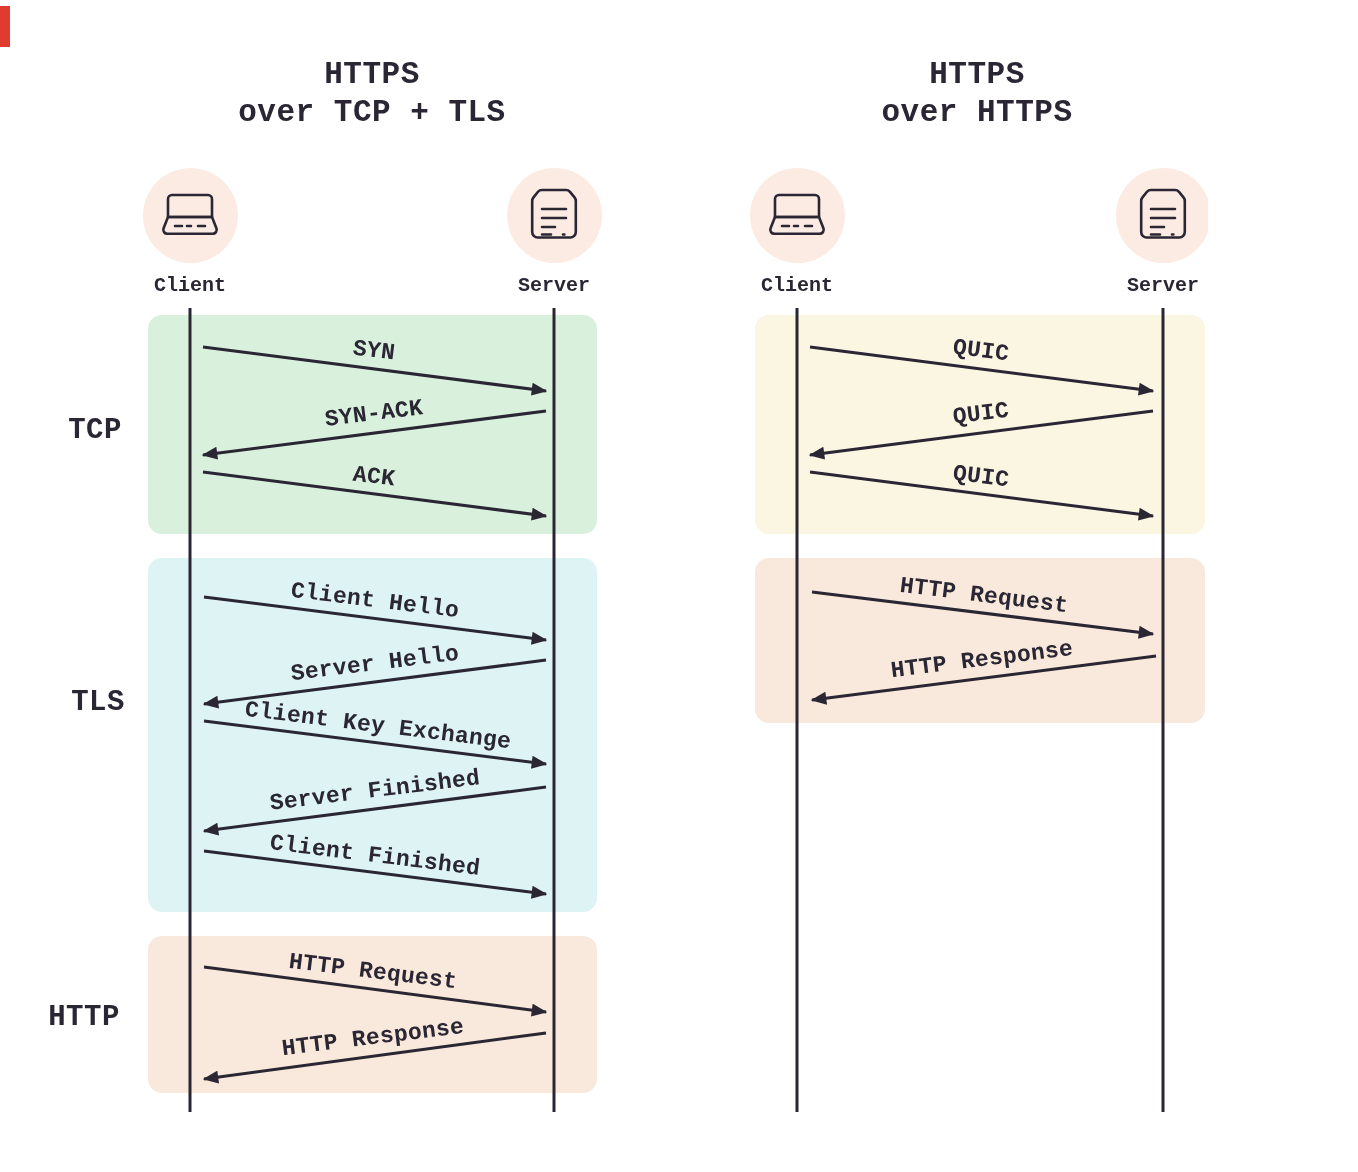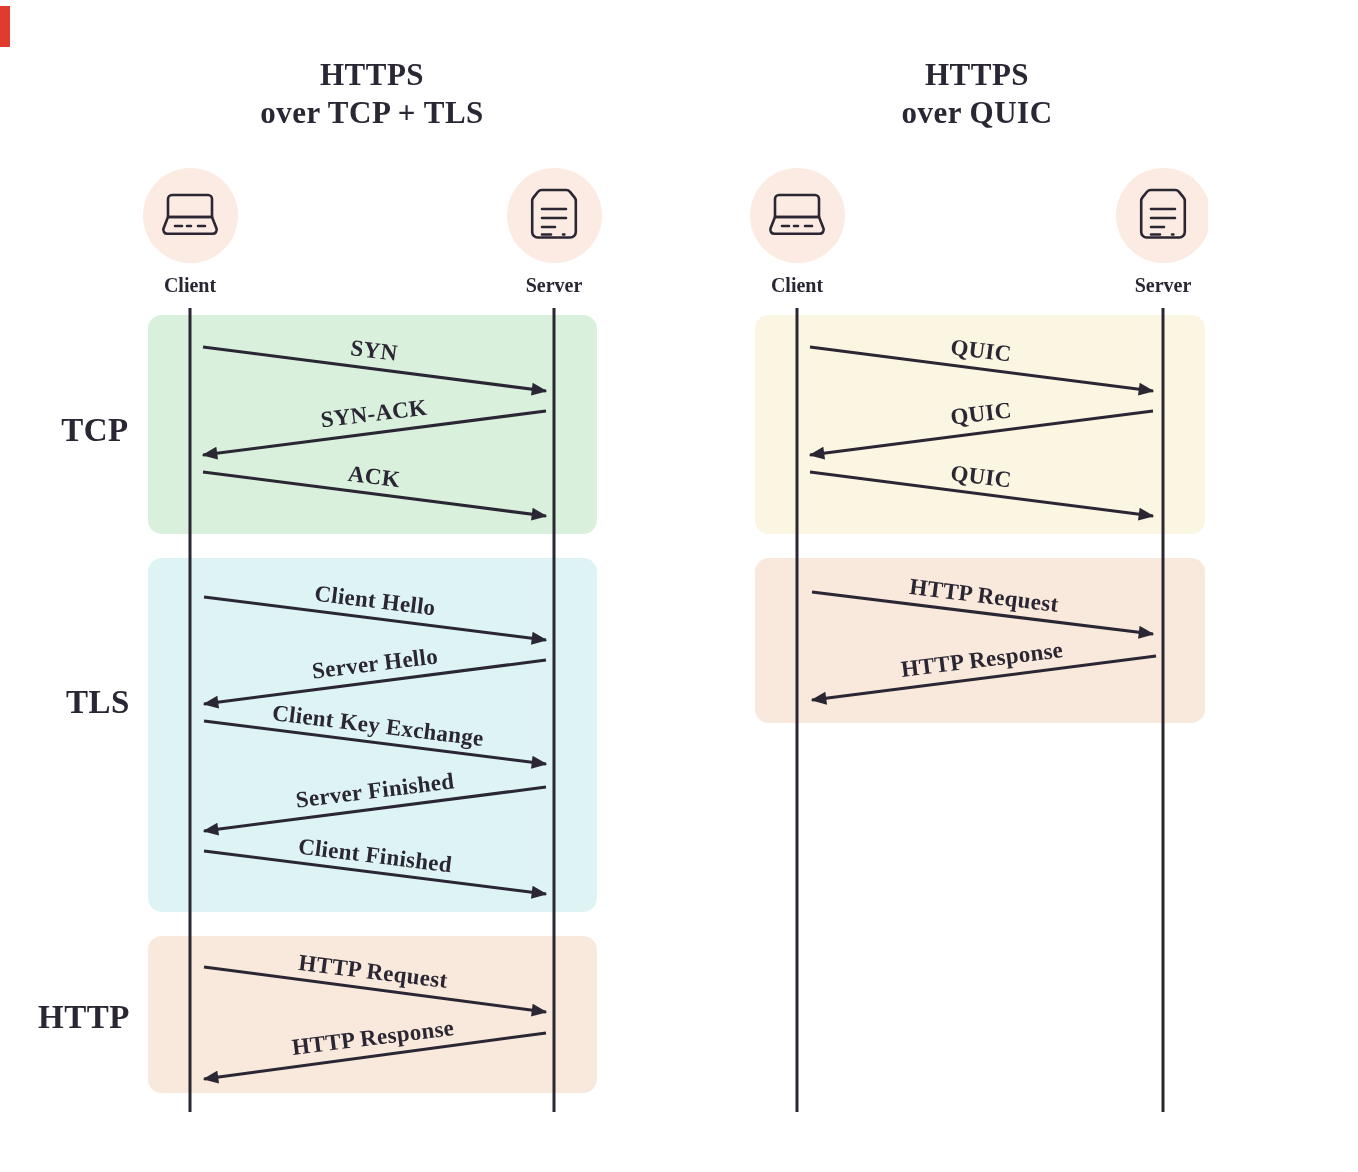--- a/index.html
+++ b/index.html
@@ -1,18 +1,18 @@
 <!DOCTYPE html>
 <html><head>
 <meta charset="utf-8">
 <style>
   html,body{margin:0;padding:0;background:#ffffff;}
   .canvas{
     position:relative;width:1208px;height:1172px;background:#ffffff;overflow:hidden;
-    font-family:Liberation Serif, serif;color:#2a2633;
+    font-family:Liberation Mono, monospace;color:#2a2633;
   }
   .red-marker{position:absolute;left:0;top:6px;width:10px;height:41px;background:#e13b30;}
   .title{
     position:absolute;top:56px;width:460px;text-align:center;
     font-size:31px;font-weight:bold;line-height:38px;letter-spacing:.5px;
   }
   .title-left{left:142px;}
   .title-right{left:747px;}
   .actor{position:absolute;width:120px;transform:translateX(-50%);text-align:center;}
   .actor-circle{
@@ -21,21 +21,21 @@
   }
   .actor-label{margin-top:11px;font-size:20px;font-weight:bold;}
   .panel{position:absolute;border-radius:14px;z-index:1;}
   .panel-tcp   {left:148px;top:315px;width:449px;height:219px;background:#d9f1dc;}
   .panel-tls   {left:148px;top:558px;width:449px;height:354px;background:#def4f4;}
   .panel-http-l{left:148px;top:936px;width:449px;height:157px;background:#f9e9dc;}
   .panel-quic  {left:755px;top:315px;width:450px;height:219px;background:#fbf6e2;}
   .panel-http-r{left:755px;top:558px;width:450px;height:165px;background:#f9e9dc;}
   .section-label{
     position:absolute;transform:translate(-50%,-50%);
-    font-size:33px;font-weight:bold;letter-spacing:.5px;z-index:3;white-space:nowrap;
+    font-size:29px;font-weight:bold;letter-spacing:.5px;z-index:3;white-space:nowrap;
   }
   .overlay{position:absolute;left:0;top:0;z-index:2;}
   .msg{
     position:absolute;white-space:nowrap;z-index:3;
     font-size:23px;font-weight:bold;letter-spacing:.3px;
   }
   .rot-r{transform:translate(-50%,-50%) rotate(7deg);}
   .rot-l{transform:translate(-50%,-50%) rotate(-7deg);}
 </style>
 </head>
@@ -44,21 +44,21 @@
 <div class="canvas">
 
   <div class="red-marker"></div>
 
   <div class="title title-left">
     <div>HTTPS</div>
     <div>over TCP + TLS</div>
   </div>
   <div class="title title-right">
     <div>HTTPS</div>
-    <div>over QUIC</div>
+    <div>over HTTPS</div>
   </div>
 
   <div class="actor" style="left:190px;top:168px;">
     <div class="actor-circle">
       <svg width="62" height="62" viewBox="-31 -31 62 62">
         <g fill="none" stroke="#2a2633" stroke-width="2.6" stroke-linecap="round" stroke-linejoin="round">
           <path d="M -18,-21 h 36 a 4,4 0 0 1 4,4 v 18 h -44 v -18 a 4,4 0 0 1 4,-4 z"></path>
           <path d="M -22,1 L -26.5,12.5 a 4,4 0 0 0 3.8,5.3 h 45.4 a 4,4 0 0 0 3.8,-5.3 L 22,1 z"></path>
           <path d="M -15,10 h 7 M -3,10 h 4 M 8,10 h 7"></path>
         </g>

